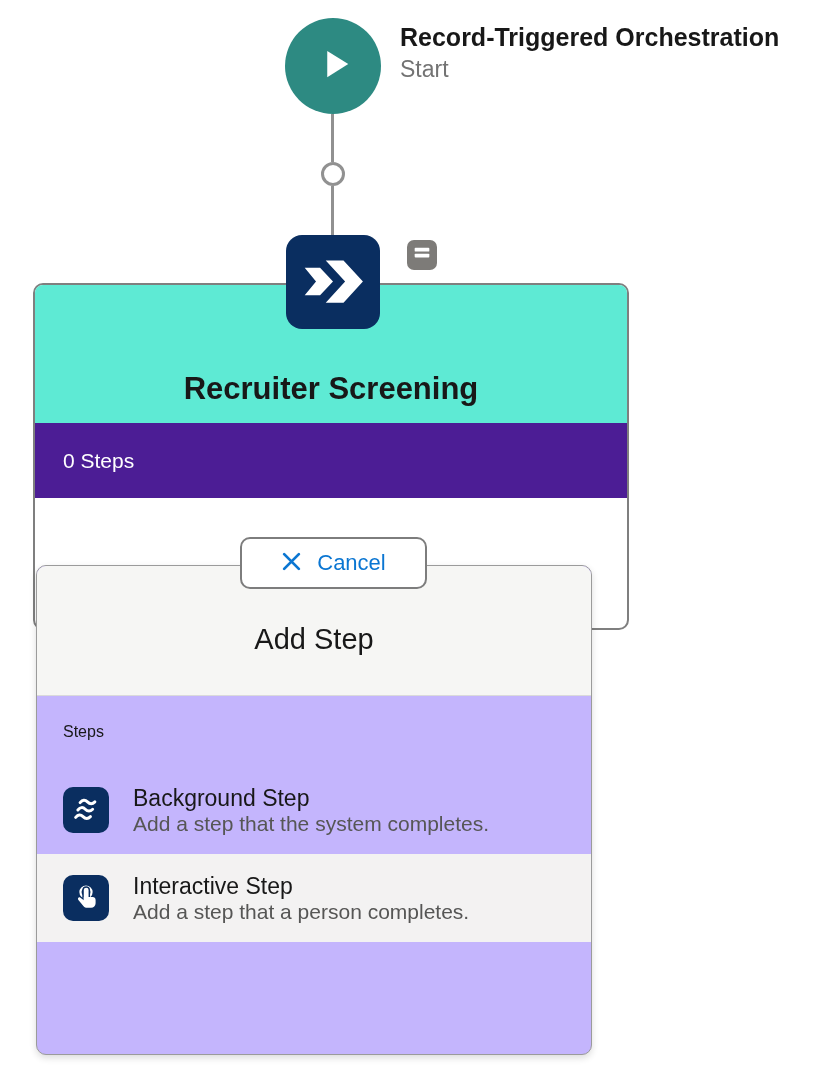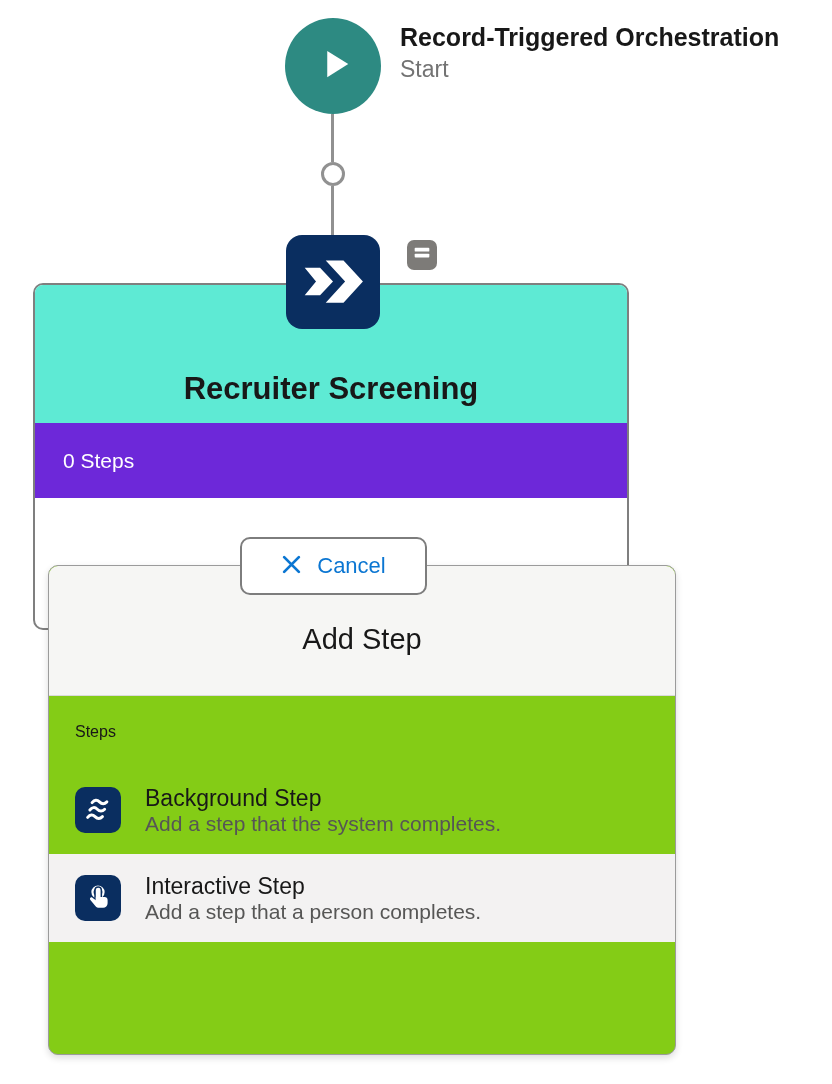--- a/index.html
+++ b/index.html
@@ -26,47 +26,47 @@
   .conn-line-2 { position:absolute; left:331px; top:186px; width:3px; height:50px; background:#919191; }
 
   
   .stage-card {
     position:absolute; left:33px; top:283px; width:596px; height:347px;
     border:2px solid #7f7f7f; border-radius:10px; background:#ffffff;
     overflow:hidden; z-index:1;
   }
   .stage-header { height:138px; background:#5eead4; display:flex; align-items:flex-end; justify-content:center; padding-bottom:16px; }
   .stage-title  { font-size:31px; font-weight:bold; color:#181818; }
-  .stage-bar    { height:75px; background:#6d28d9; display:flex; align-items:center; padding-left:28px; }
+  .stage-bar    { height:75px; background:#4c1d95; display:flex; align-items:center; padding-left:28px; }
   .stage-bar-label { color:#ffffff; font-size:21px; }
 
   .stage-icon {
     position:absolute; left:286px; top:235px; width:94px; height:94px;
     border-radius:16px; background:#0A2E60; z-index:5;
     display:flex; align-items:center; justify-content:center;
   }
   .stage-badge {
     position:absolute; left:407px; top:240px; width:30px; height:30px;
     border-radius:7px; background:#7d7b78; z-index:5;
     display:flex; align-items:center; justify-content:center;
   }
 
   
   .cancel-btn {
-    position:absolute; left:240px; top:537px; width:187px; height:58px;
+    position:absolute; left:240px; top:537px; width:187px; height:52px;
     background:#ffffff; border:2px solid #7d7d7d; border-radius:10px;
     display:flex; align-items:center; justify-content:center; gap:15px;
     z-index:30; cursor:pointer;
   }
   .cancel-label { color:#0B76D2; font-size:22px; }
 
   
   .panel {
-    position:absolute; left:48px; top:565px; width:628px; height:490px;
-    background:#84cc16; border:1px solid #9b9b9b; border-radius:10px;
+    position:absolute; left:36px; top:565px; width:556px; height:490px;
+    background:#c4b5fd; border:1px solid #9b9b9b; border-radius:10px;
     box-shadow:0 3px 7px rgba(0,0,0,0.14); z-index:20; overflow:hidden;
   }
   .panel-header {
     height:130px; background:#f6f6f4; border-bottom:1px solid #dadada;
     display:flex; align-items:center; justify-content:center; padding-top:18px;
   }
   .panel-title { font-size:29px; color:#181818; }
   .panel-section { font-size:16px; font-weight:normal; color:#181818; margin:27px 0 0 26px; }
   .rows { margin-top:25px; }
   .row { height:88px; display:flex; align-items:center; padding:0 26px; cursor:pointer; }

